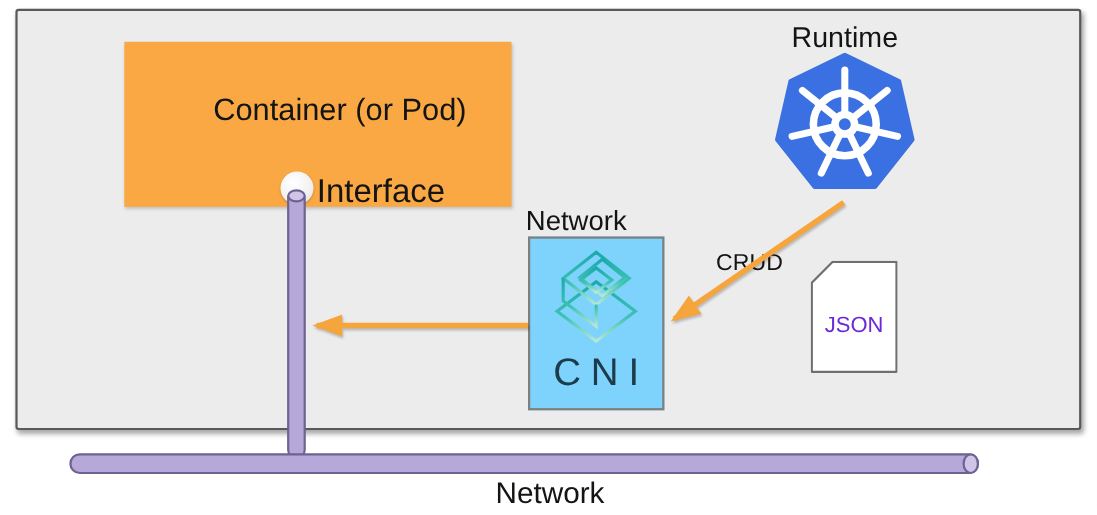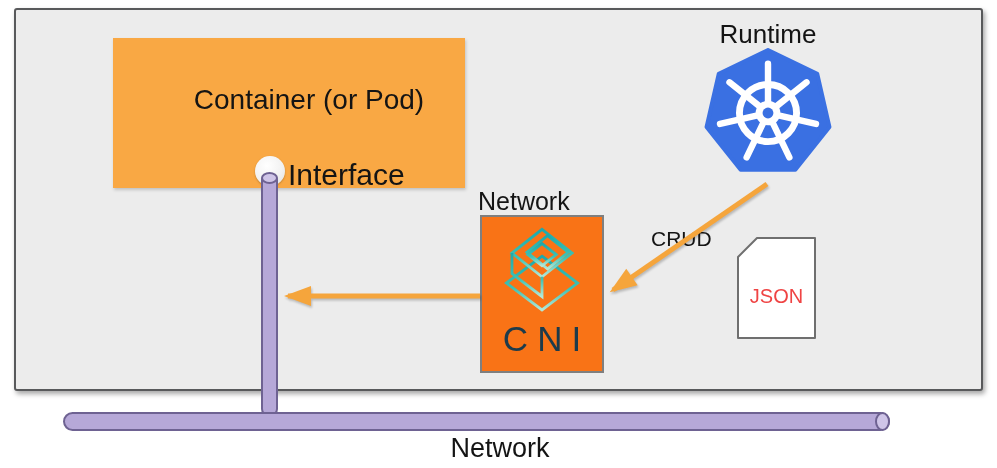--- a/index.html
+++ b/index.html
@@ -30,38 +30,38 @@
     box-sizing:border-box;z-index:5;
   }
   .tube-cap{
     position:absolute;left:261px;top:172px;width:17px;height:12px;
     background:#CFC5E8;border:2px solid #6E6292;border-radius:50%;
     box-sizing:border-box;z-index:6;
   }
   .plugin-label{position:absolute;left:478px;top:187px;font-size:25px;z-index:3;}
   .cni-box{
     position:absolute;left:480px;top:215px;width:124px;height:158px;
-    background:#f97316;border:2px solid #7F7F7F;box-sizing:border-box;
+    background:#7dd3fc;border:2px solid #7F7F7F;box-sizing:border-box;
     display:flex;flex-direction:column;align-items:center;z-index:3;
   }
   .cni-logo{margin-top:6px;}
   .cni-word{
     font-size:35px;color:#1D3B4B;letter-spacing:9px;padding-left:9px;
     margin-top:-2px;font-weight:400;
   }
   .runtime-label{
     position:absolute;left:702px;top:19px;width:132px;text-align:center;
     font-size:26px;z-index:3;
   }
   .k8s-logo{position:absolute;left:702px;top:48px;z-index:3;}
   .crud-label{position:absolute;left:651px;top:227px;font-size:21px;z-index:4;}
   .json-doc{position:absolute;left:737px;top:237px;width:79px;height:102px;z-index:3;}
   .json-label{
     position:absolute;left:0;top:48px;width:100%;text-align:center;
-    font-size:20px;color:#ef4444;
+    font-size:20px;color:#6d28d9;
   }
   .net-bar{
     position:absolute;left:63px;top:412px;width:827px;height:19px;
     background:#B6A8D8;border:2px solid #6E6292;border-radius:10px;
     box-sizing:border-box;z-index:7;
   }
   .net-cap{
     position:absolute;left:875px;top:412px;width:15px;height:19px;
     background:#CFC5E8;border:2px solid #6E6292;border-radius:50%;
     box-sizing:border-box;z-index:8;

